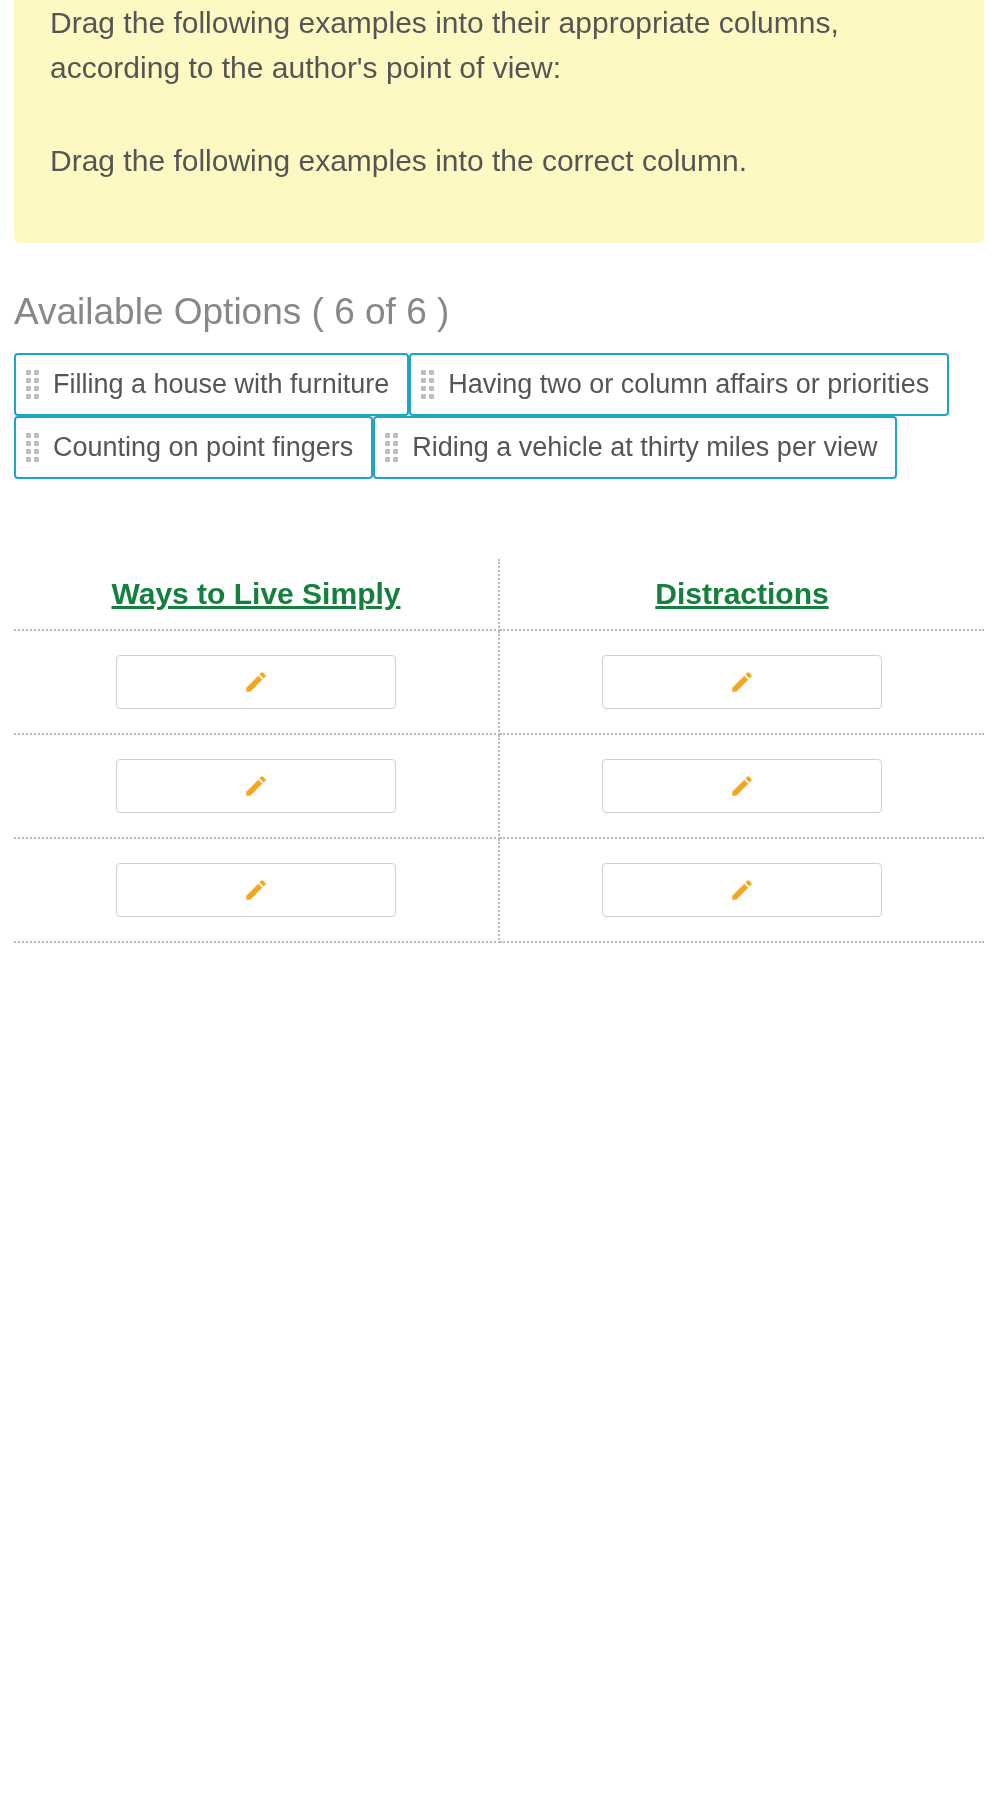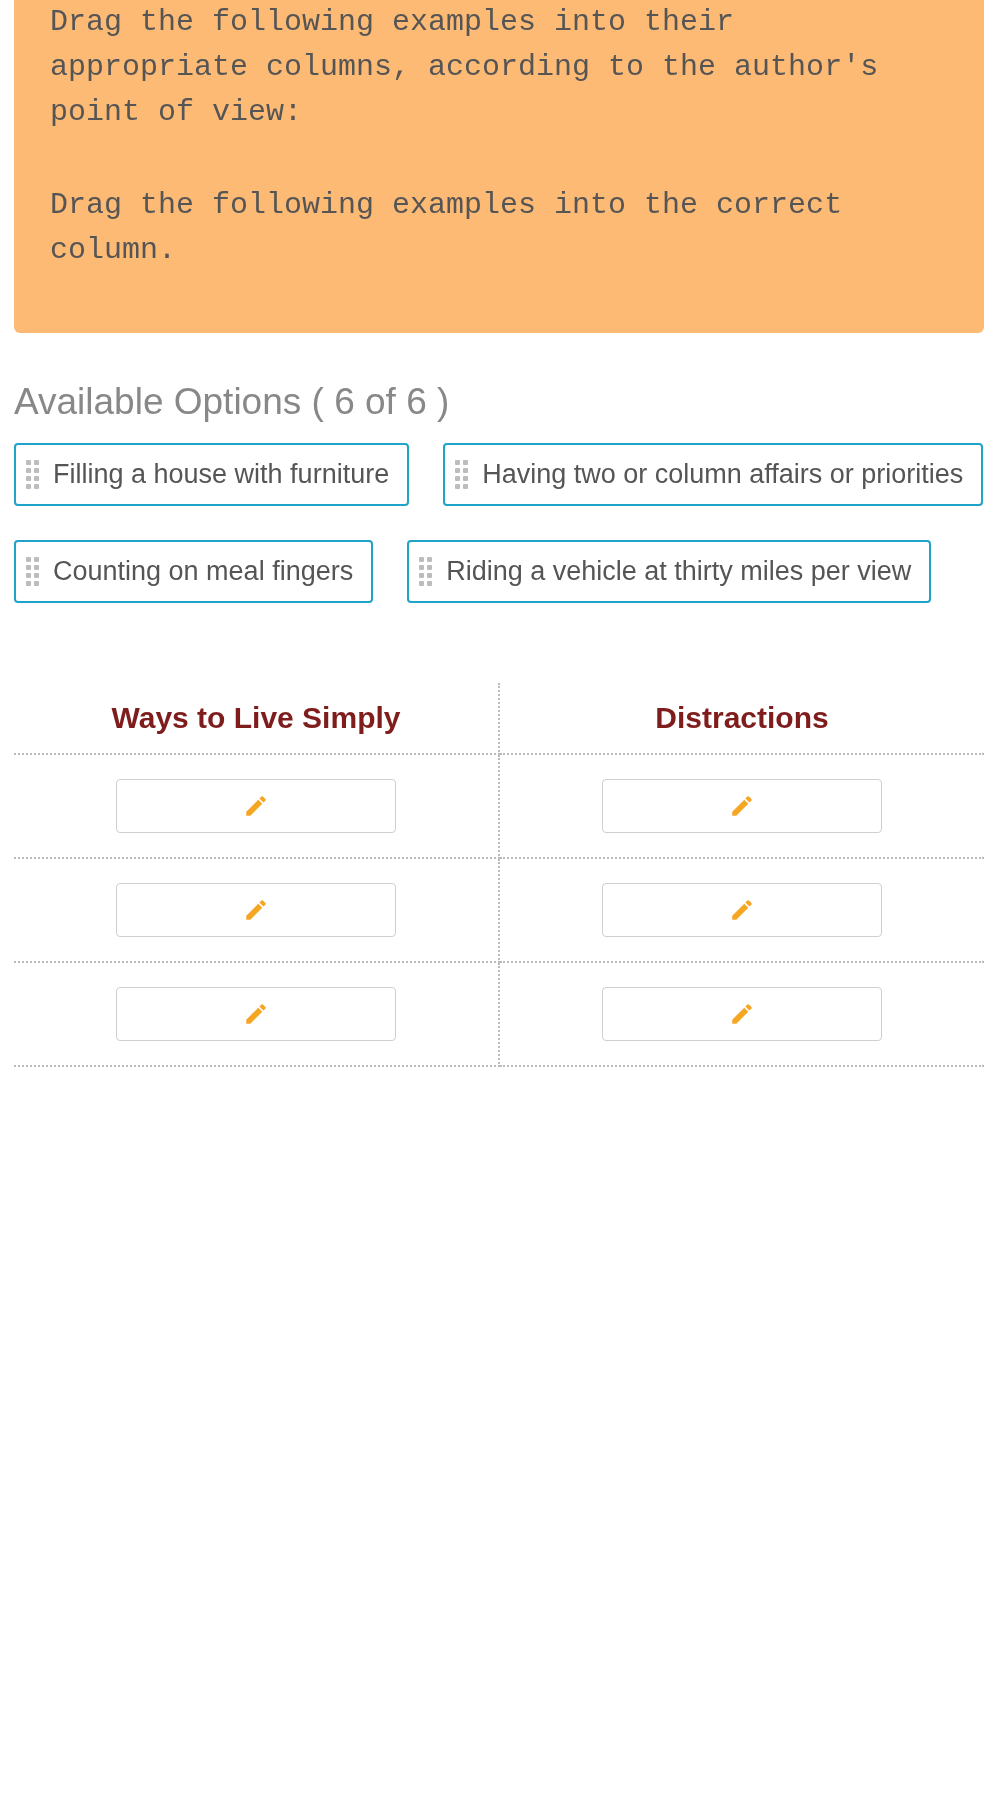--- a/index.html
+++ b/index.html
@@ -3,45 +3,44 @@
 <meta charset="utf-8">
 <style>
   * { box-sizing: border-box; margin: 0; padding: 0; }
   body {
     font-family: -apple-system, BlinkMacSystemFont, "Segoe UI", Helvetica, Arial, sans-serif;
     background: #ffffff;
     width: 998px;
     color: #444;
   }
   .instruction-box {
-    background: #fdba74;
+    background: #fef9c3;
     margin: 0 14px 0 14px;
     padding: 0 36px 60px 36px;
     border-radius: 0 0 6px 6px;
-    font-family: Liberation Mono, monospace;
   }
   .instruction-text {
     font-size: 30px;
     line-height: 1.5;
     color: #555;
     font-weight: 400;
   }
   .instruction-text.second {
     margin-top: 48px;
   }
   .available-label {
     font-size: 37px;
     color: #888;
     margin: 48px 14px 20px 14px;
     font-weight: 400;
   }
   .options-wrap {
     display: flex;
     flex-wrap: wrap;
-    gap: 34px;
+    gap: 0;
     margin: 0 14px;
   }
   .option-chip {
     display: inline-flex;
     align-items: center;
     border: 2px solid #1fa3c9;
     border-radius: 4px;
     background: #fff;
     padding: 14px 18px 14px 10px;
     cursor: grab;
@@ -70,24 +69,25 @@
   .table-wrap {
     margin: 80px 14px 0 14px;
   }
   .drop-table {
     width: 100%;
     border-collapse: collapse;
   }
   .drop-table th {
     font-size: 30px;
     font-weight: 700;
-    color: #7f1d1d;
+    color: #15803d;
     padding: 18px 10px;
     text-align: center;
     border-bottom: 2px dotted #bbb;
+    text-decoration: underline;
   }
   .drop-table th:first-child,
   .drop-table td:first-child {
     border-right: 2px dotted #bbb;
   }
   .drop-table td {
     padding: 24px 10px;
     text-align: center;
     border-bottom: 2px dotted #bbb;
     width: 50%;
@@ -172,21 +172,21 @@
         </div>
         <div class="row">
           <span class="dot"></span>
           <span class="dot"></span>
         </div>
         <div class="row">
           <span class="dot"></span>
           <span class="dot"></span>
         </div>
       </span>
-      <span class="option-label">Counting on meal fingers</span>
+      <span class="option-label">Counting on point fingers</span>
     </div>
     <div class="option-chip">
       <span class="drag-handle">
         <div class="row">
           <span class="dot"></span>
           <span class="dot"></span>
         </div>
         <div class="row">
           <span class="dot"></span>
           <span class="dot"></span>

